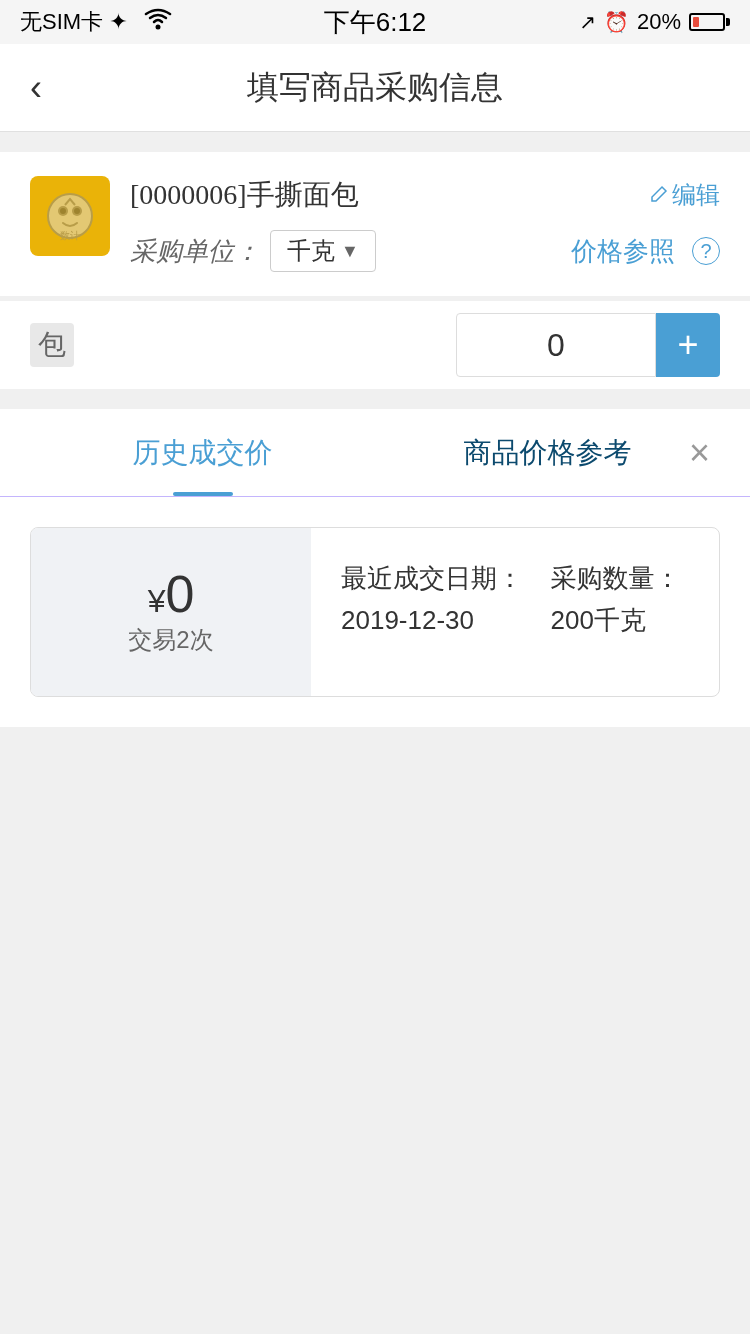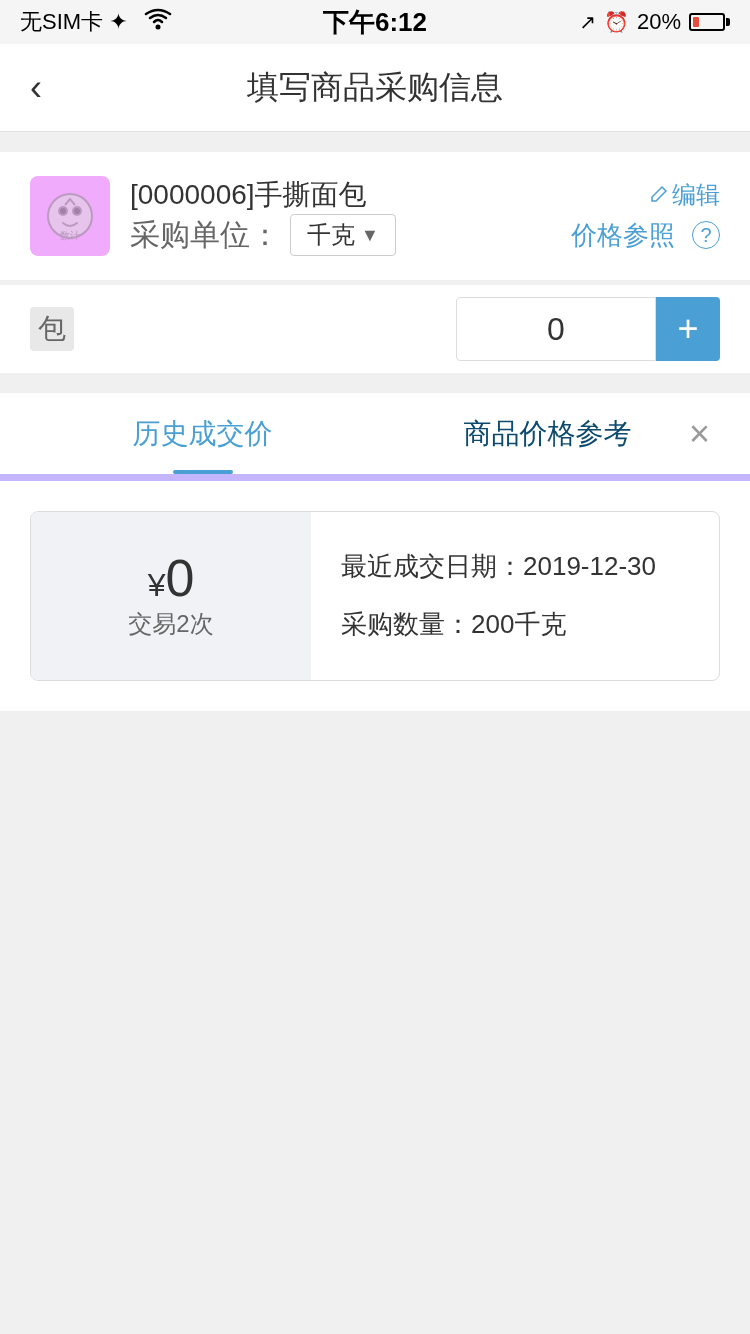--- a/index.html
+++ b/index.html
@@ -25,21 +25,21 @@
       color: #000;
     }
     .status-left {
       display: flex;
       align-items: center;
       gap: 16px;
       font-size: 22px;
     }
     .status-center {
       font-size: 26px;
-      font-weight: 700;
+      font-weight: 400;
       position: absolute;
       left: 50%;
       transform: translateX(-50%);
     }
     .status-right {
       display: flex;
       align-items: center;
       gap: 8px;
       font-size: 22px;
     }
@@ -106,61 +106,64 @@
       margin-top: 20px;
     }
     .product-header {
       display: flex;
       align-items: flex-start;
       gap: 20px;
     }
     .product-logo {
       width: 80px;
       height: 80px;
-      background: #f0abfc;
+      background: #eab308;
       border-radius: 8px;
       display: flex;
       align-items: center;
       justify-content: center;
       flex-shrink: 0;
     }
     .product-logo-svg {
       width: 50px;
       height: 50px;
       opacity: 0.5;
     }
     .product-info {
       flex: 1;
     }
     .product-top-row {
       display: flex;
       justify-content: space-between;
       align-items: center;
+      margin-bottom: 16px;
+      font-family: Liberation Serif, serif;
     }
     .product-name {
       font-size: 28px;
       color: #333;
       font-weight: 500;
     }
     .edit-btn {
       font-size: 24px;
       color: #4a9fd4;
       display: flex;
       align-items: center;
       gap: 4px;
       cursor: pointer;
     }
     .product-unit-row {
       display: flex;
       justify-content: space-between;
       align-items: center;
     }
     .unit-label {
-      font-size: 30px;
+      font-size: 26px;
       color: #666;
+      font-style: italic;
     }
     .unit-select {
       border: 1px solid #ccc;
       border-radius: 4px;
       padding: 4px 16px;
       font-size: 24px;
       color: #333;
       background: #fff;
       display: inline-flex;
       align-items: center;
@@ -255,21 +258,21 @@
     .bottom-panel {
       background: #fff;
       margin-top: 0;
     }
 
     
     .tabs-row {
       display: flex;
       align-items: center;
       height: 88px;
-      border-bottom: 7px solid #c4b5fd;
+      border-bottom: 1px solid #c4b5fd;
       position: relative;
       padding: 0 30px;
     }
     .tab-item {
       flex: 1;
       display: flex;
       flex-direction: column;
       align-items: center;
       justify-content: center;
       height: 100%;
@@ -334,21 +337,20 @@
     }
     .history-trades {
       font-size: 24px;
       color: #666;
       margin-top: 4px;
     }
     .history-card-right {
       flex: 1;
       padding: 30px;
       display: flex;
-      flex-direction: column;
       justify-content: center;
       gap: 16px;
     }
     .history-detail-row {
       font-size: 26px;
       color: #333;
       line-height: 1.6;
     }
 
     

